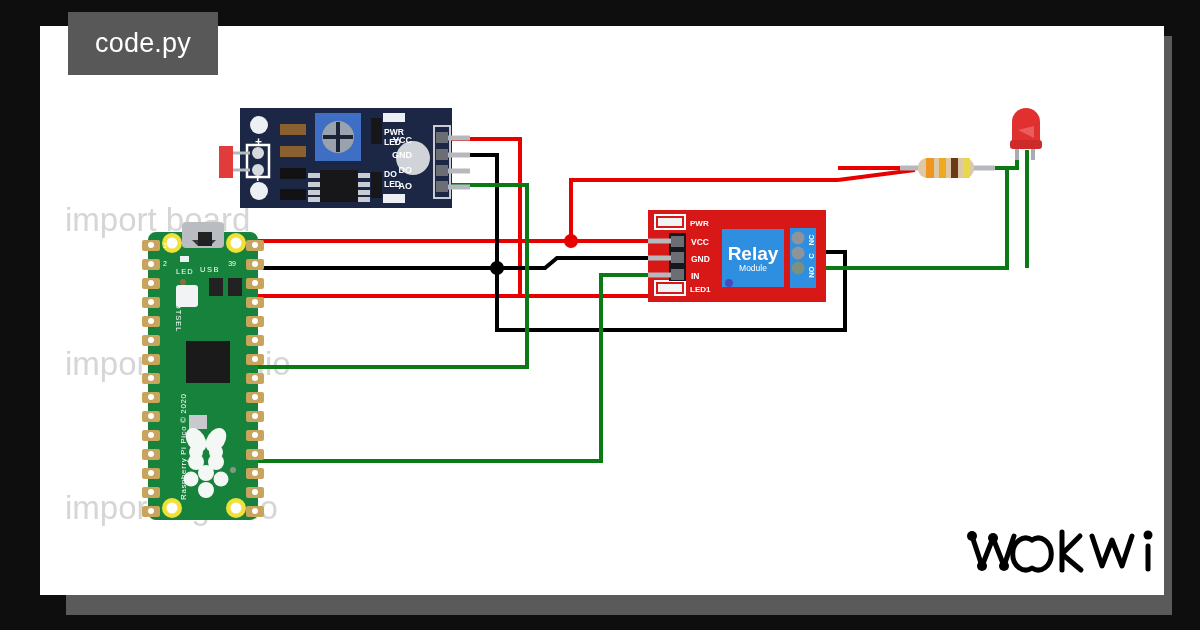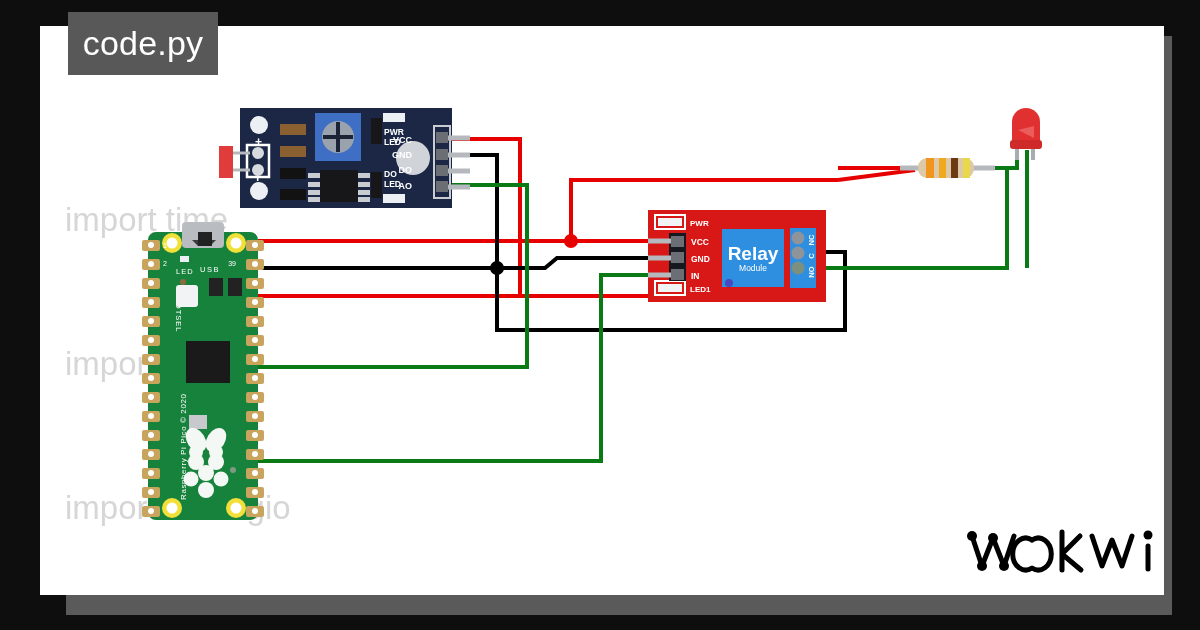--- a/index.html
+++ b/index.html
@@ -17,21 +17,21 @@
     background:#5a5a5a;
   }
   .card{
     position:absolute;left:40px;top:26px;width:1124px;height:569px;
     background:#ffffff;
   }
   .tab{
     position:absolute;left:68px;top:12px;width:150px;height:63px;
     background:#585858;color:#fff;
     display:flex;align-items:center;justify-content:center;
-    font-size:34px;letter-spacing:.2px;
+    font-size:27px;letter-spacing:.2px;
   }
   .btm-bar{
     position:absolute;left:66px;top:595px;width:1106px;height:20px;
     background:#5a5a5a;
   }
 
   
   .code{
     position:absolute;left:65px;top:100px;width:1000px;
     color:#d6d6d6;font-size:33px;line-height:48px;
@@ -52,21 +52,20 @@
 </head>
 <body>
 
 <div id="stage">
 
   <div class="shadow-layer"></div>
   <div class="card"></div>
   <div class="btm-bar"></div>
 
   <div class="code">
-    <div>import time</div>
     <div>import board</div>
     <div>import analogio</div>
     <div>import digitalio</div>
     
     
     
     
     
     
     

